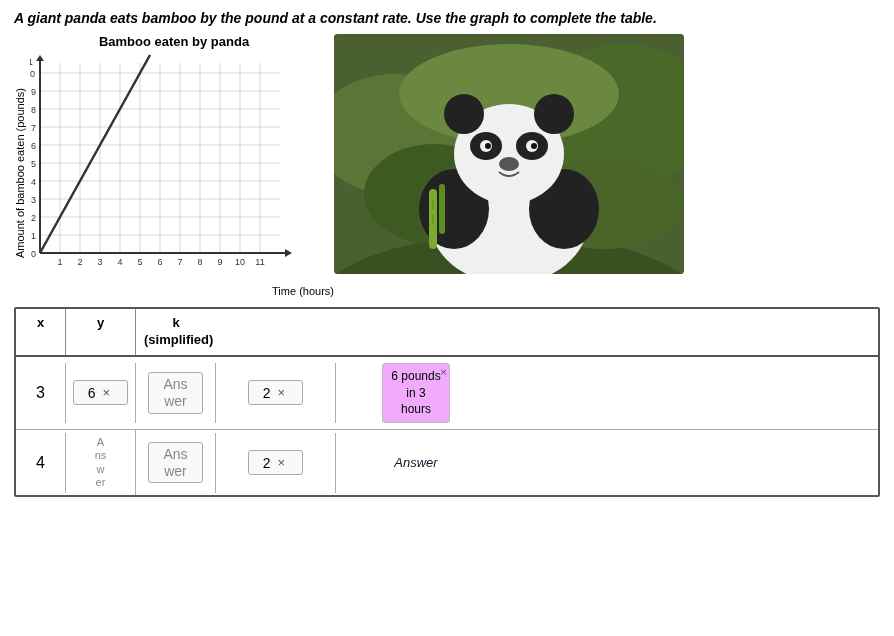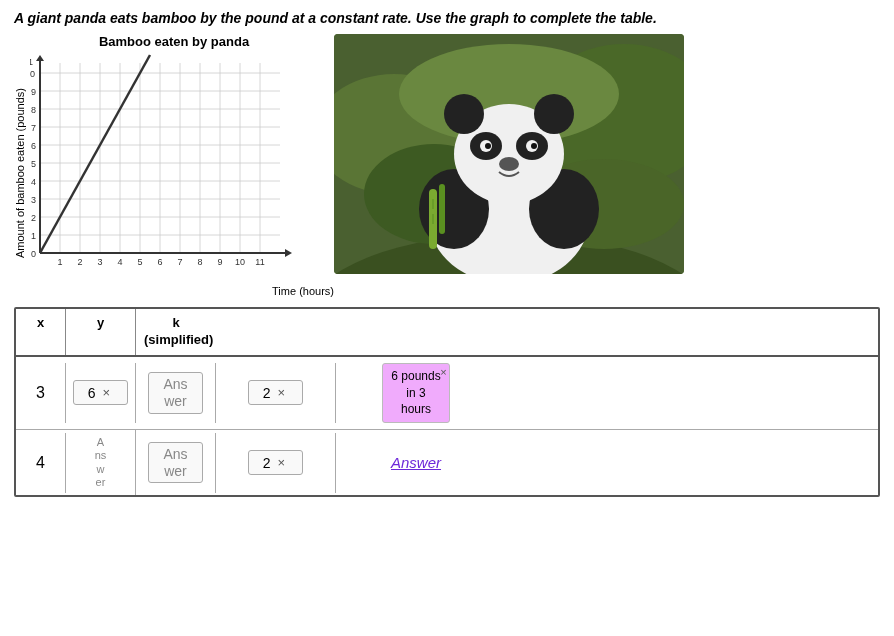--- a/index.html
+++ b/index.html
@@ -180,24 +180,23 @@
       top: 2px;
       right: 2px;
       background: none;
       border: none;
       cursor: pointer;
       font-size: 11px;
       color: #555;
     }
 
     .answer-placeholder {
-      color: #6d28d9;
-      font-size: 15px;
+      color: #0f172a;
+      font-size: 13px;
       font-style: italic;
-      text-decoration: underline;
     }
 
     .x-val {
       font-size: 16px;
       font-weight: 500;
     }
 
     .ans-text {
       color: #888;
       font-size: 14px;

